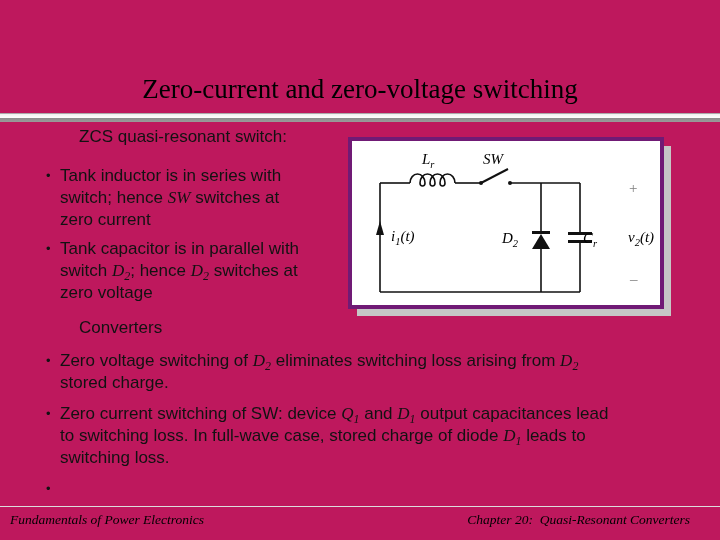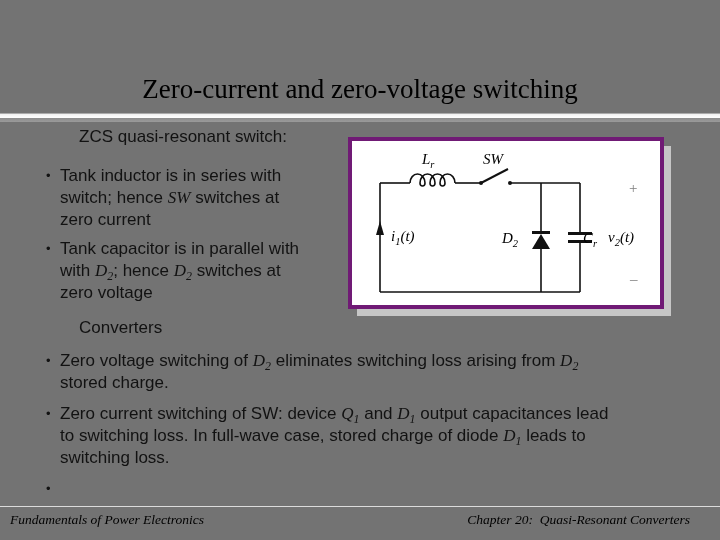--- a/index.html
+++ b/index.html
@@ -1,17 +1,17 @@
 <!DOCTYPE html>
 <html><head>
 <meta charset="utf-8">
 <style>
   html,body { margin:0; padding:0; background:#ffffff; }
   .slide {
-    position:relative; width:720px; height:540px; background:#737373;
+    position:relative; width:720px; height:540px; background:#be185d;
     overflow:hidden; font-family:"Liberation Sans", sans-serif; color:#121212;
   }
 
   
   .title {
     position:absolute; top:55px; left:0; width:720px; text-align:center;
     font-family:"Liberation Serif", serif; font-size:27px; font-weight:400;
     color:#000; line-height:32px;
   }
 
@@ -57,21 +57,21 @@
   .circuit-box svg { position:absolute; left:0; top:0; }
   .clabel {
     position:absolute; font-family:"Liberation Serif", serif; font-style:italic;
     font-size:15px; line-height:18px; color:#000; white-space:nowrap;
   }
   .lbl-inductor  { left:70px;  top:9px;  }
   .lbl-switch    { left:131px; top:9px;  }
   .lbl-current   { left:39px;  top:86px; }
   .lbl-diode     { left:150px; top:88px; }
   .lbl-capacitor { left:231px; top:88px; }
-  .lbl-voltage   { left:256px; top:87px; }
+  .lbl-voltage   { left:276px; top:87px; }
   .polarity {
     position:absolute; font-family:"Liberation Serif", serif; font-size:15px;
     color:#7d7d7d; line-height:15px;
   }
   .lbl-plus  { left:277px; top:40px;  }
   .lbl-minus { left:278px; top:131px; }
 
   
   .footer-line { position:absolute; left:0; top:506px; width:720px; height:1px; background:#dcdcdc; }
   .footer-book {
@@ -97,21 +97,21 @@
 
   <div class="heading zcs-heading">ZCS quasi-resonant switch:</div>
 
   <div class="bullets zcs-bullets">
     <div class="bullet-item">
       <span class="bullet-mark">•</span>
       <div class="bullet-text"><span class="st">Tank inductor is in series with</span><br><span class="st">switch; hence </span><span class="sv">SW</span><span class="st"> switches at</span><br><span class="st">zero current</span></div>
     </div>
     <div class="bullet-item">
       <span class="bullet-mark">•</span>
-      <div class="bullet-text"><span class="st">Tank capacitor is in parallel with</span><br><span class="st">with </span><span class="sv">D</span><sub class="ss">2</sub><span class="st">; hence </span><span class="sv">D</span><sub class="ss">2</sub><span class="st"> switches at</span><br><span class="st">zero voltage</span></div>
+      <div class="bullet-text"><span class="st">Tank capacitor is in parallel with</span><br><span class="st">switch </span><span class="sv">D</span><sub class="ss">2</sub><span class="st">; hence </span><span class="sv">D</span><sub class="ss">2</sub><span class="st"> switches at</span><br><span class="st">zero voltage</span></div>
     </div>
   </div>
 
   <figure class="circuit-box" style="margin:0">
     <svg width="304" height="160" viewBox="0 0 304 160">
       <g stroke="#111" stroke-width="1.6" fill="none">
 
         <path d="M28,42 V151"></path>
         <path d="M28,151 H228"></path>
 

